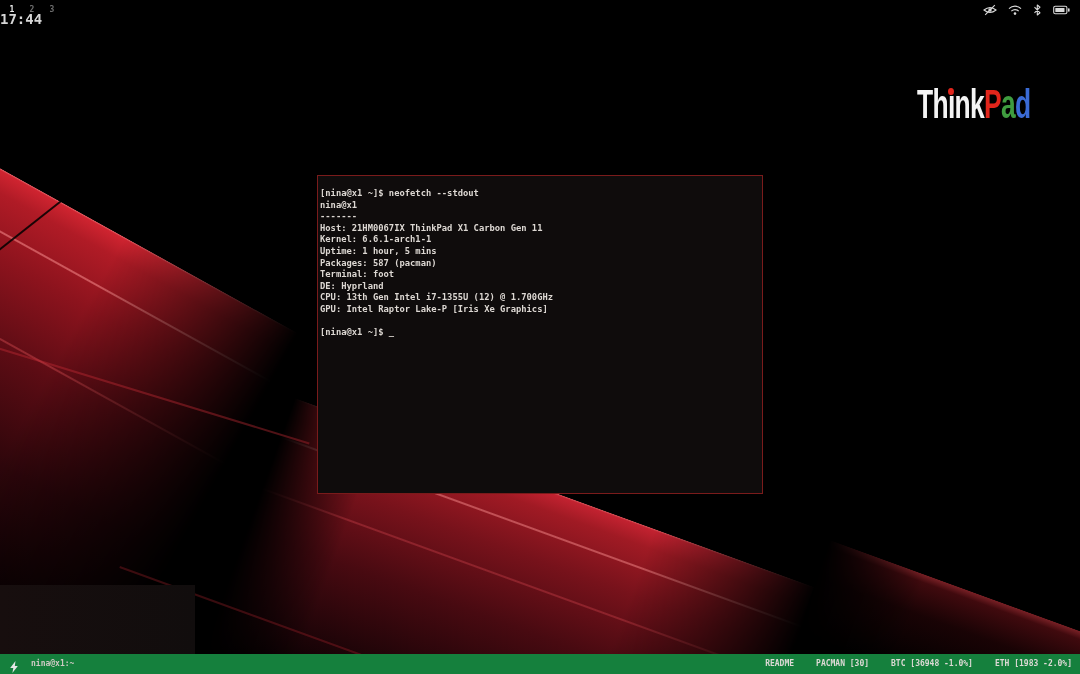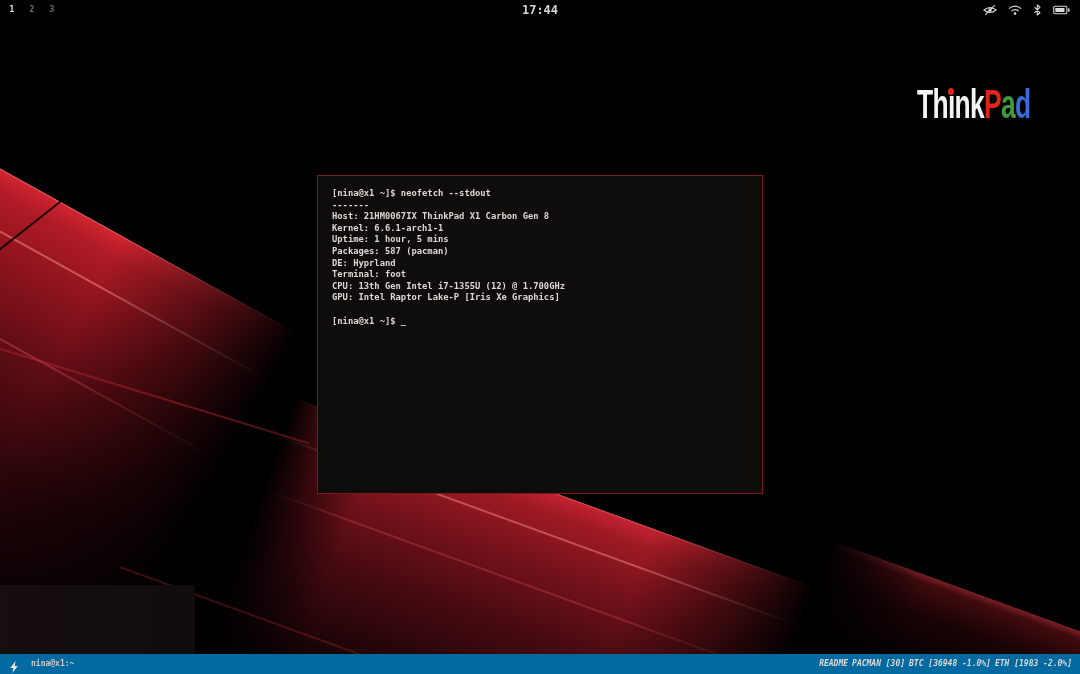--- a/index.html
+++ b/index.html
@@ -39,39 +39,39 @@
   .logo{position:absolute;left:917px;top:84px;z-index:2;
     font-family:"Liberation Sans",sans-serif;font-weight:bold;font-size:40px;line-height:1;
     letter-spacing:-1px;color:#f4f4f4;transform:scaleX(.66);transform-origin:left top;white-space:nowrap;}
   .logo .i-holder{position:relative;display:inline-block;}
   .logo .i-dot{position:absolute;left:50%;top:3.5px;width:9px;height:7.5px;margin-left:-4.5px;
     border-radius:50%;background:#e1251b;}
   .logo .lp{color:#e1251b;} .logo .la{color:#3f9c3f;} .logo .ld{color:#3a6bd6;}
 
   
   .terminal{position:absolute;left:317px;top:175px;width:446px;height:319px;z-index:3;
-    box-sizing:border-box;background:#0f0c0c;border:1.5px solid #7a1b1b;padding:12px 0 0 14px;}
+    box-sizing:border-box;background:#0f0c0c;border:1.5px solid #7a1b1b;padding:12px 0 0 2px;}
   .tline{white-space:pre;font-size:8.8px;line-height:11.6px;min-height:11.6px;
     font-weight:bold;color:#ddd8d3;}
 
   
   .topbar{position:absolute;left:0;top:0;right:0;height:20px;z-index:5;background:rgba(0,0,0,.25);}
   .ws{position:absolute;top:0;width:10px;height:20px;line-height:20px;text-align:center;
     font-size:8px;font-weight:bold;color:#6e6e6e;cursor:default;}
   .ws.active{color:#ececec;}
   .ws1{left:7px;} .ws2{left:27px;} .ws3{left:47px;}
-  .clock{position:absolute;left:0;right:0;top:0;text-align:center;line-height:20px;
-    font-size:12px;font-weight:bold;color:#d6d6d6;}
+  .clock{position:absolute;left:0;right:0;top:9px;text-align:left;line-height:20px;
+    font-size:14px;font-weight:bold;color:#d6d6d6;}
   .statusicons{position:absolute;right:10px;top:0;height:20px;display:flex;align-items:center;gap:11px;}
   .statusicons svg{display:block;}
 
-  .bottombar{position:absolute;left:0;bottom:0;right:0;height:20px;z-index:5;background:#0369a1;}
+  .bottombar{position:absolute;left:0;bottom:0;right:0;height:20px;z-index:5;background:#15803d;}
   .bolt{position:absolute;left:9px;top:4px;}
   .host{position:absolute;left:31px;top:0;line-height:20px;font-size:8px;font-weight:bold;color:#cfc9c4;}
-  .baritems{position:absolute;right:8px;top:0;height:20px;display:flex;gap:4px;font-style:italic;}
+  .baritems{position:absolute;right:8px;top:0;height:20px;display:flex;gap:22px;}
   .baritems span{line-height:20px;font-size:8px;font-weight:bold;color:#dedad6;cursor:default;}
 </style>
 </head>
 <body>
 
 <div class="screen">
 
   <div class="wp">
     <div class="beam beam1"></div>
     <div class="seam1"></div>
@@ -81,27 +81,28 @@
     <div class="beam beam3"></div>
     <div class="corner-panel"></div>
   </div>
 
   <div class="logo">
     <span>Th</span><span class="i-holder"><span>ı</span><span class="i-dot"></span></span><span>nk</span><span class="lp">P</span><span class="la">a</span><span class="ld">d</span>
   </div>
 
   <div class="terminal">
     <div class="tline">[nina@x1 ~]$ neofetch --stdout</div>
+    <div class="tline">nina@x1</div>
     <div class="tline">-------</div>
-    <div class="tline">Host: 21HM0067IX ThinkPad X1 Carbon Gen 8</div>
+    <div class="tline">Host: 21HM0067IX ThinkPad X1 Carbon Gen 11</div>
     <div class="tline">Kernel: 6.6.1-arch1-1</div>
     <div class="tline">Uptime: 1 hour, 5 mins</div>
     <div class="tline">Packages: 587 (pacman)</div>
+    <div class="tline">Terminal: foot</div>
     <div class="tline">DE: Hyprland</div>
-    <div class="tline">Terminal: foot</div>
     <div class="tline">CPU: 13th Gen Intel i7-1355U (12) @ 1.700GHz</div>
     <div class="tline">GPU: Intel Raptor Lake-P [Iris Xe Graphics]</div>
     <div class="tline"></div>
     <div class="tline">[nina@x1 ~]$ _</div>
   </div>
 
   <div class="topbar">
     <span class="ws ws1 active">1</span>
     <span class="ws ws2">2</span>
     <span class="ws ws3">3</span>

